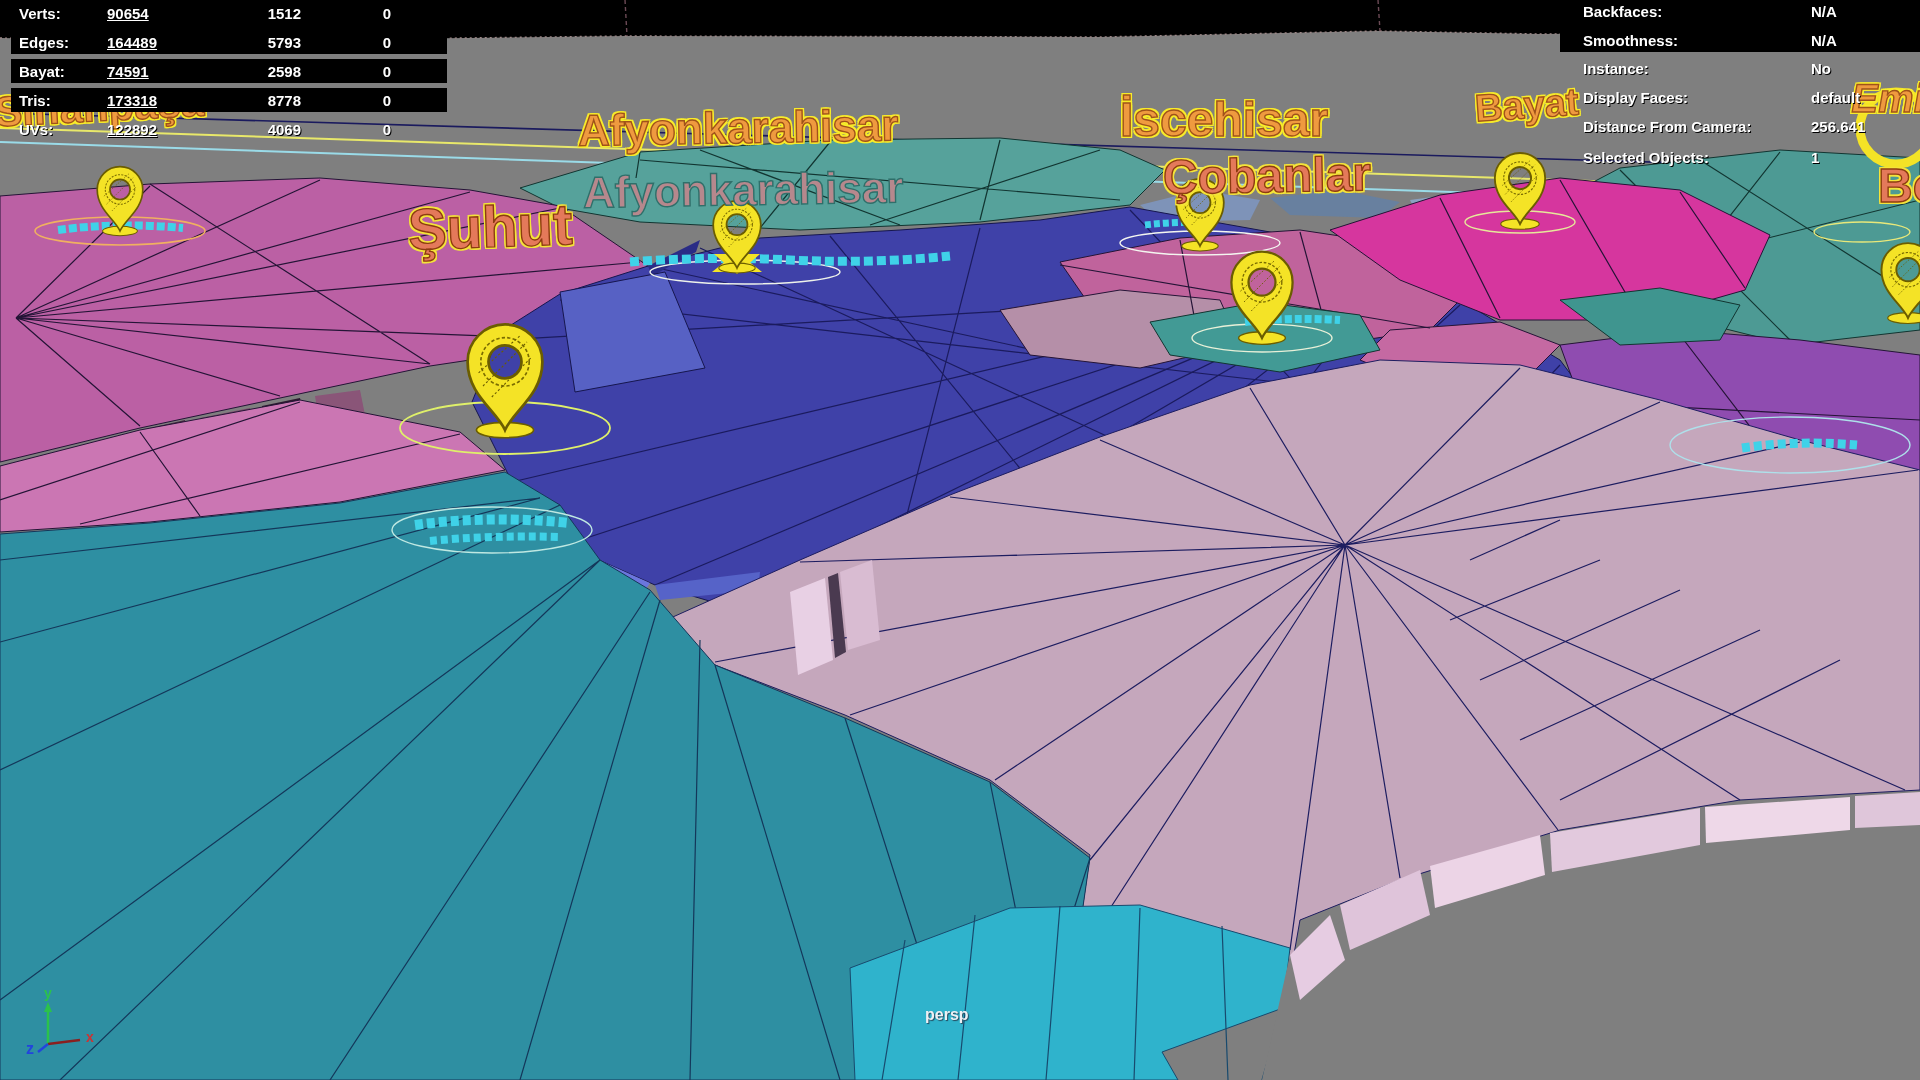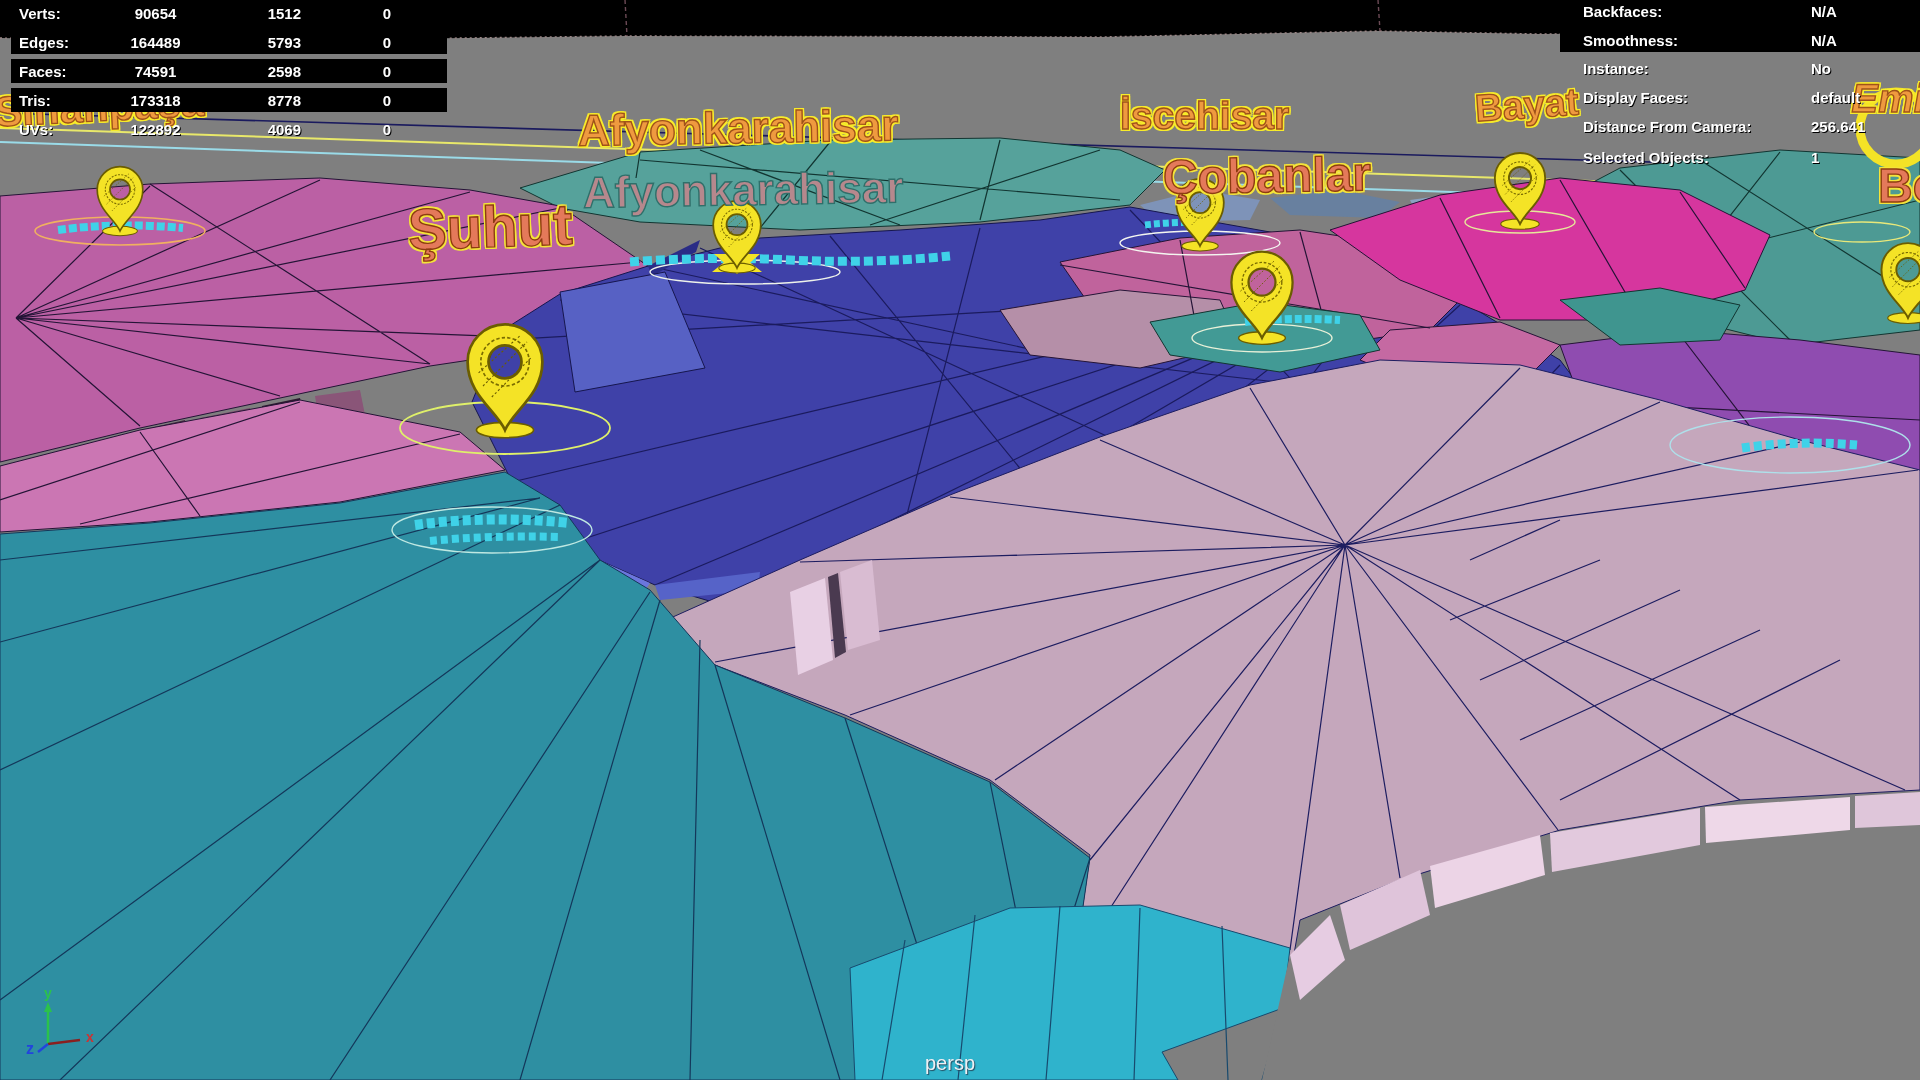--- a/index.html
+++ b/index.html
@@ -15,36 +15,36 @@
   .wire-sage{stroke:#123531;}
   .mt{fill:none;stroke:#3fd2e8;}
   
   .hud-row{position:absolute;display:flex;align-items:center;height:24px;
     font-weight:bold;font-size:15px;color:#fff;z-index:3;
     text-shadow:1px 1px 0 #000;}
   .hl{left:11px;width:436px;}
   .hr{left:1560px;width:360px;justify-content:center;}
   .bar{background:#000;}
   .hl-label{width:88px;padding-left:8px;}
-  .hl-c1{width:97px;text-align:center;}
+  .hl-c1{width:97px;text-align:left;text-decoration:underline;}
   .hl-c2{width:97px;text-align:right;}
   .hl-c3{width:90px;text-align:right;}
   .hr-label{width:228px;padding-left:23px;}
   .hr-val{flex:1;text-align:left;}
   
   .dl{position:absolute;font-weight:bold;white-space:nowrap;line-height:1;z-index:2;}
   .dl-orange{color:#ef9a3f;-webkit-text-stroke:1.4px #a0521a;
     text-shadow:-2px -2px 0 #f8ec2a,2px -2px 0 #f8ec2a,-2px 2px 0 #f8ec2a,
     2px 2px 0 #f8ec2a,0 -2px 0 #f8ec2a,0 2px 0 #f8ec2a,-2px 0 0 #f8ec2a,2px 0 0 #f8ec2a;}
   .dl-salmon{color:#e4795a;-webkit-text-stroke:1.4px #8d3c10;
     text-shadow:-2px -2px 0 #f4e43a,2px -2px 0 #f4e43a,-2px 2px 0 #f4e43a,
     2px 2px 0 #f4e43a,0 -2px 0 #f4e43a,0 2px 0 #f4e43a,-2px 0 0 #f4e43a,2px 0 0 #f4e43a;}
   .dl-ghost{color:#b6888d;-webkit-text-stroke:1.4px #2f6f6a;}
-  #persp-label{position:absolute;left:925px;top:1052px;z-index:3;
-    font-weight:normal;font-size:20px;color:#eef0f4;text-shadow:1px 1px 1px #24485c;}
+  #persp-label{position:absolute;left:925px;top:1006px;z-index:3;
+    font-weight:bold;font-size:16px;color:#eef0f4;text-shadow:1px 1px 1px #24485c;}
 </style>
 </head>
 <body>
 
 <svg id="scene" width="1920" height="1080" viewBox="0 0 1920 1080">
 
   <polygon points="0,0 1920,0 1920,31 1540,34 1378,31 1100,37 625,36 380,39 230,34 120,40 0,38" fill="#000000"></polygon>
   <path d="M0,38 L120,40 L230,34 L380,39 L625,36 L1100,37 L1378,31 L1540,34 L1920,31" fill="none" stroke="#9a8585" stroke-width="1.4" stroke-dasharray="2 3"></path>
   <path d="M625,0 L627,36 M1378,0 L1380,31" fill="none" stroke="#6b4a55" stroke-width="1.4" stroke-dasharray="4 3"></path>
 
@@ -198,21 +198,21 @@
     <span class="hl-c2">1512</span>
     <span class="hl-c3">0</span>
   </div>
   <div class="hud-row hl bar" style="top:30px">
     <span class="hl-label">Edges:</span>
     <span class="hl-c1">164489</span>
     <span class="hl-c2">5793</span>
     <span class="hl-c3">0</span>
   </div>
   <div class="hud-row hl bar" style="top:59px">
-    <span class="hl-label">Faces:</span>
+    <span class="hl-label">Bayat:</span>
     <span class="hl-c1">74591</span>
     <span class="hl-c2">2598</span>
     <span class="hl-c3">0</span>
   </div>
   <div class="hud-row hl bar" style="top:88px">
     <span class="hl-label">Tris:</span>
     <span class="hl-c1">173318</span>
     <span class="hl-c2">8778</span>
     <span class="hl-c3">0</span>
   </div>
@@ -248,19 +248,19 @@
   <div class="hud-row hr" style="top:145px">
     <span class="hr-label">Selected Objects:</span>
     <span class="hr-val">1</span>
   </div>
 </div>
 
 <div class="dl dl-orange" style="left:-6px;top:86px;font-size:42px;transform:rotate(-3deg)">Sinanpaşa</div>
 <div class="dl dl-orange" style="left:578px;top:106px;font-size:44px;transform:rotate(-1deg)">Afyonkarahisar</div>
 <div class="dl dl-ghost" style="left:583px;top:168px;font-size:44px;transform:rotate(-1deg)">Afyonkarahisar</div>
 <div class="dl dl-salmon" style="left:408px;top:198px;font-size:58px;transform:rotate(-2deg)">Şuhut</div>
-<div class="dl dl-orange" style="left:1120px;top:96px;font-size:39px">İscehisar</div>
+<div class="dl dl-orange" style="left:1120px;top:96px;font-size:48px">İscehisar</div>
 <div class="dl dl-salmon" style="left:1163px;top:152px;font-size:48px;transform:rotate(-1deg)">Çobanlar</div>
 <div class="dl dl-orange" style="left:1475px;top:86px;font-size:38px;transform:rotate(-4deg)">Bayat</div>
 <div class="dl dl-orange" style="left:1852px;top:78px;font-size:40px;transform:skewX(-10deg)">Emi</div>
 <div class="dl dl-salmon" style="left:1878px;top:162px;font-size:48px">Bo</div>
 
 <div id="persp-label">persp</div>
 
 </body></html>

